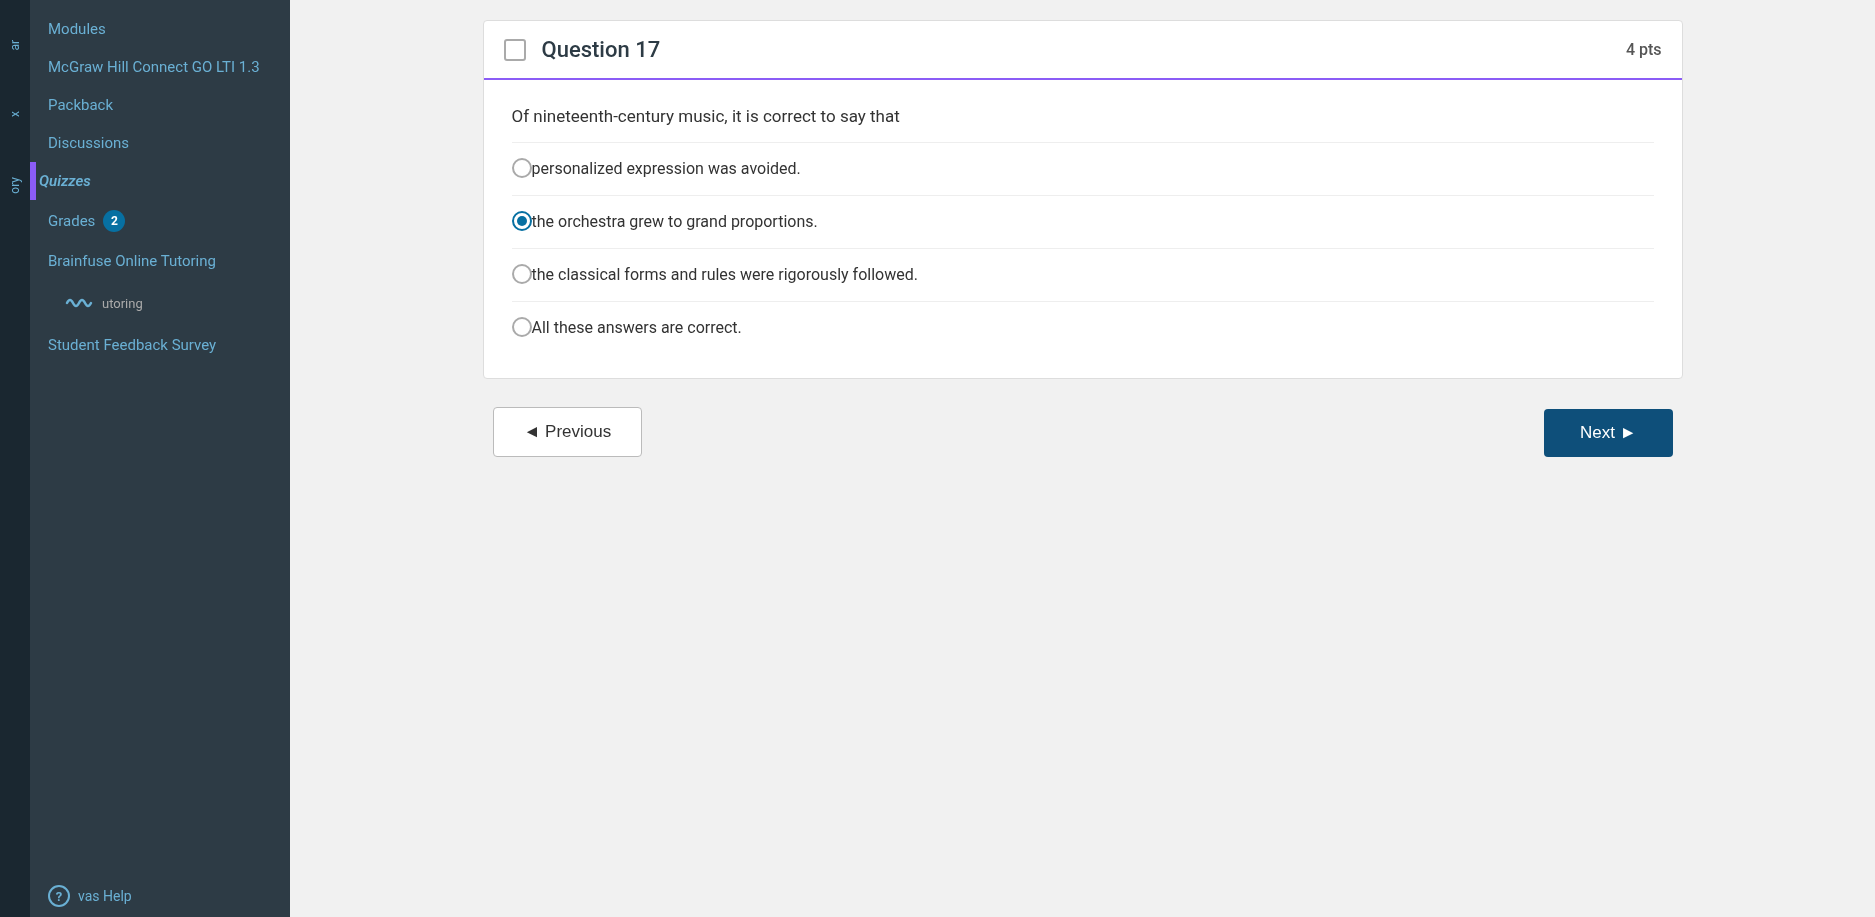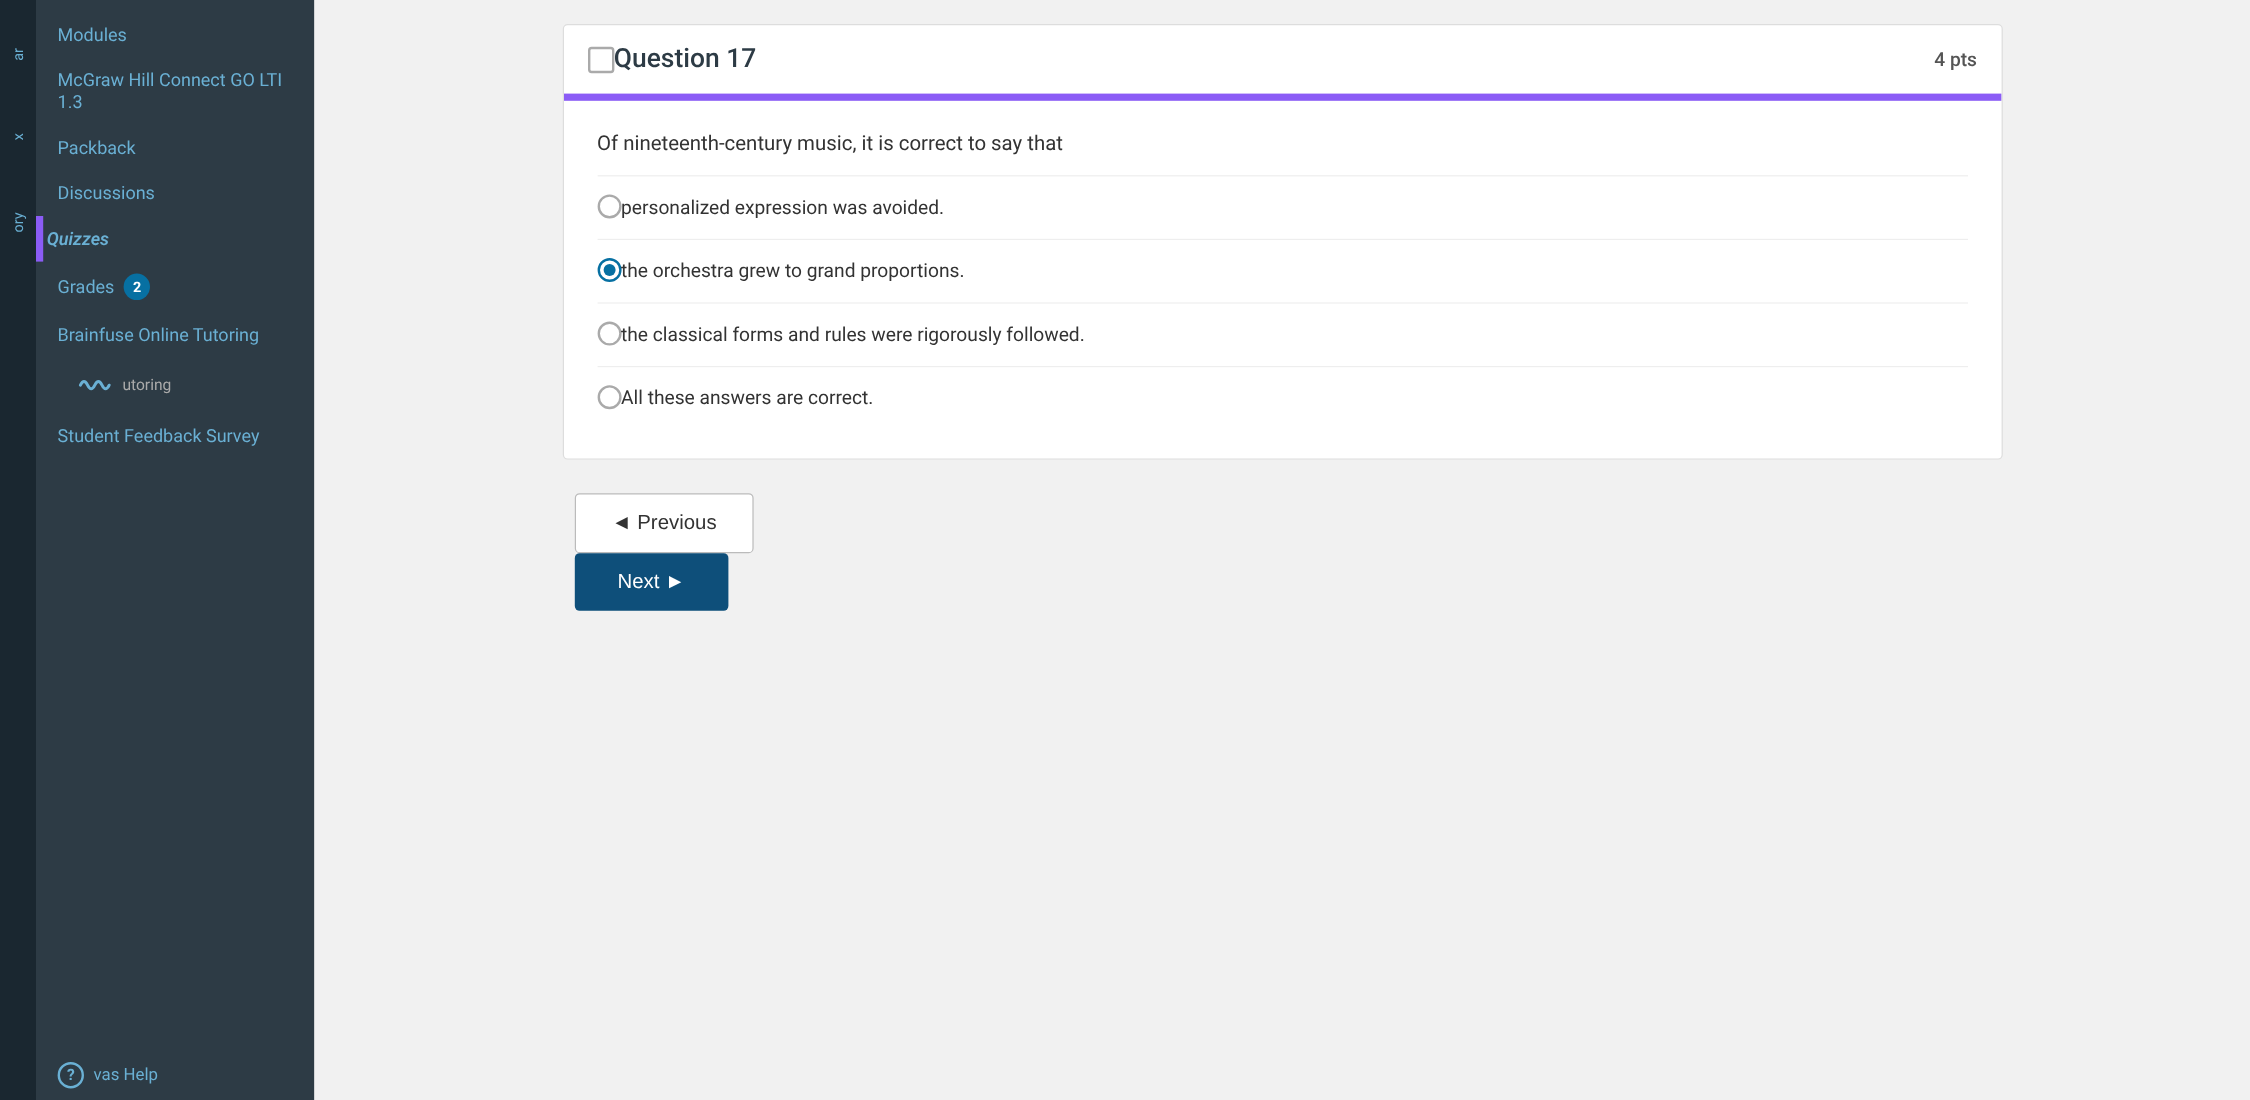--- a/index.html
+++ b/index.html
@@ -6,21 +6,21 @@
     body {
       font-family: -apple-system, BlinkMacSystemFont, 'Segoe UI', Roboto, sans-serif;
       background: #f5f5f5;
       display: flex;
       height: 917px;
       overflow: hidden;
     }
 
     
     .sidebar {
-      width: 232px;
+      width: 260px;
       background: #2d3b45;
       color: #fff;
       flex-shrink: 0;
       padding: 0;
       display: flex;
       flex-direction: column;
     }
 
     .sidebar-nav {
       padding: 10px 0;
@@ -112,22 +112,22 @@
       border: 1px solid #ddd;
       border-radius: 4px;
       margin-top: 20px;
       overflow: hidden;
     }
 
     .question-header {
       display: flex;
       align-items: center;
       padding: 16px 20px;
-      border-bottom: 6px solid #8b5cf6;
-      gap: 0;
+      border-bottom: 2px solid #8b5cf6;
+      gap: 16px;
     }
 
     .question-checkbox {
       width: 22px;
       height: 22px;
       border: 2px solid #aaa;
       border-radius: 3px;
       flex-shrink: 0;
     }
 
@@ -193,24 +193,23 @@
     .answer-text {
       font-size: 16px;
       color: #333;
       line-height: 1.5;
     }
 
     
     .nav-buttons {
       display: flex;
       justify-content: space-between;
-      align-items: flex-start;
+      align-items: flex-end;
       margin-top: 28px;
       padding: 0 10px;
-      flex-direction: column;
     }
 
     .btn-previous {
       padding: 14px 30px;
       background: #fff;
       border: 1px solid #bbb;
       border-radius: 4px;
       font-size: 17px;
       color: #333;
       cursor: pointer;

